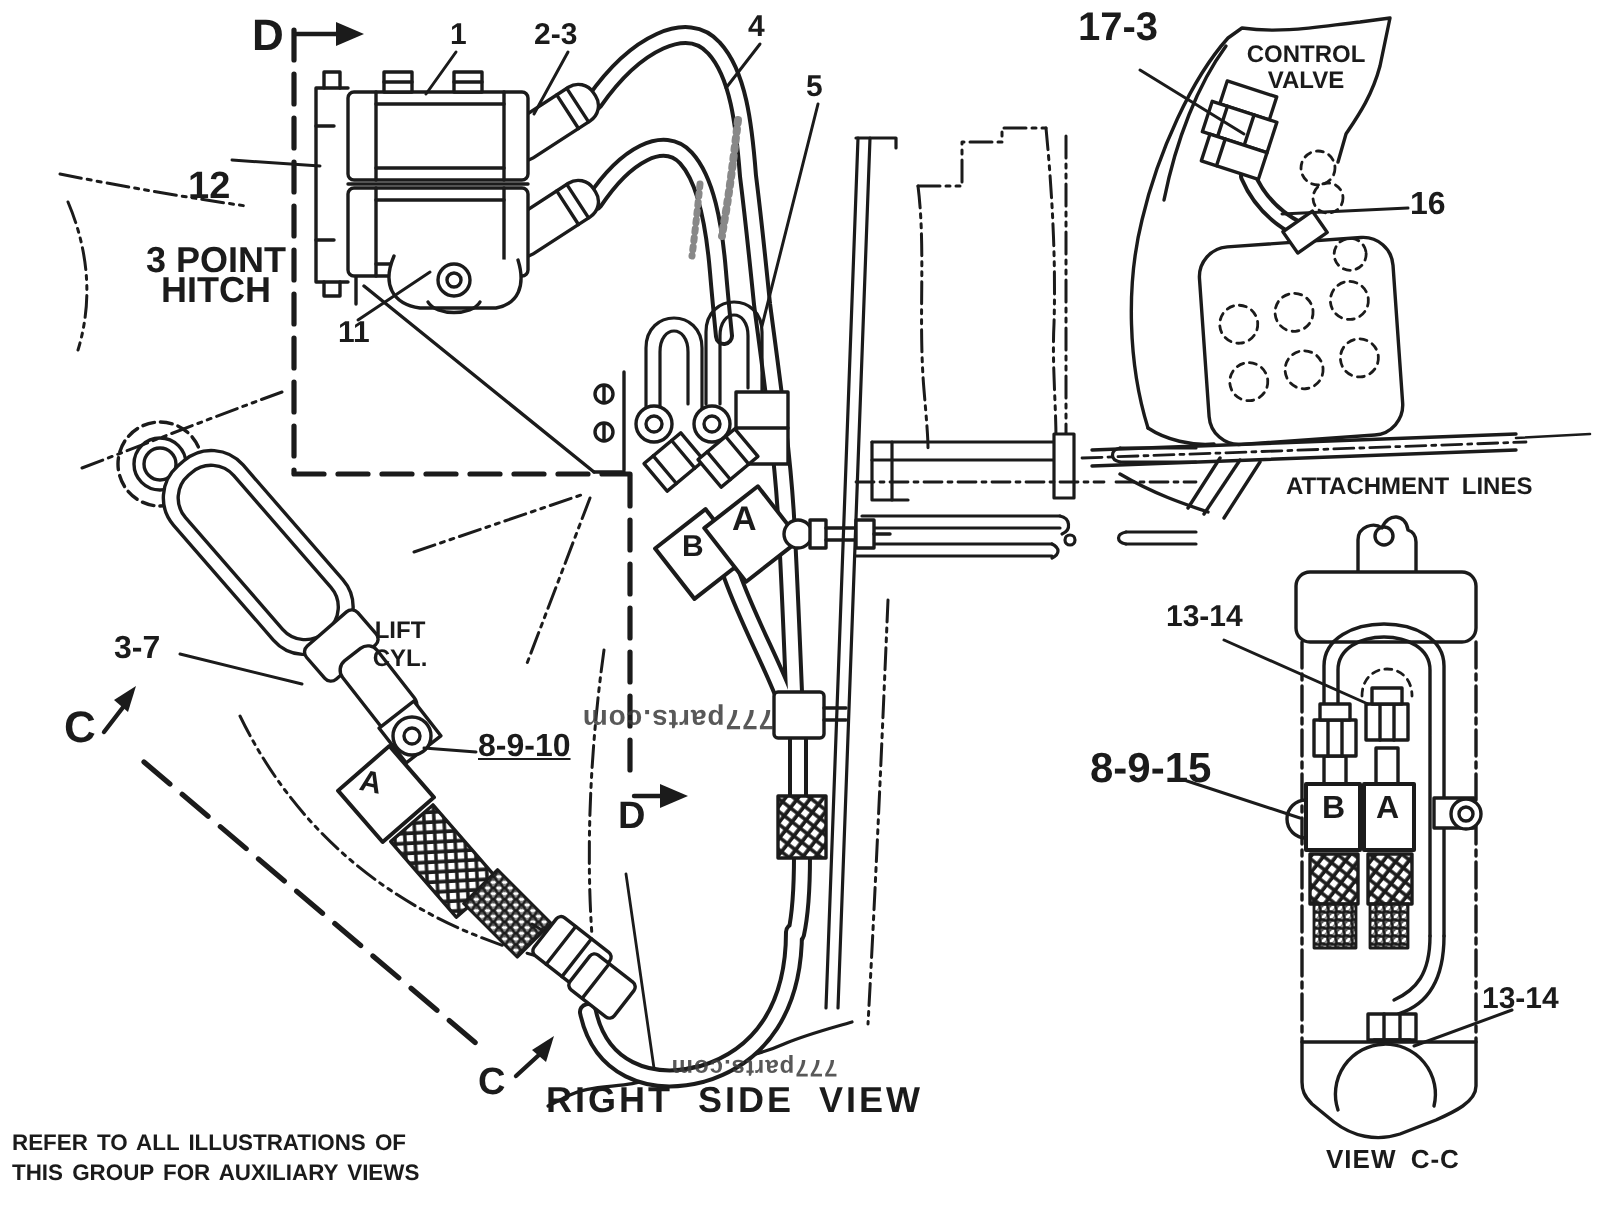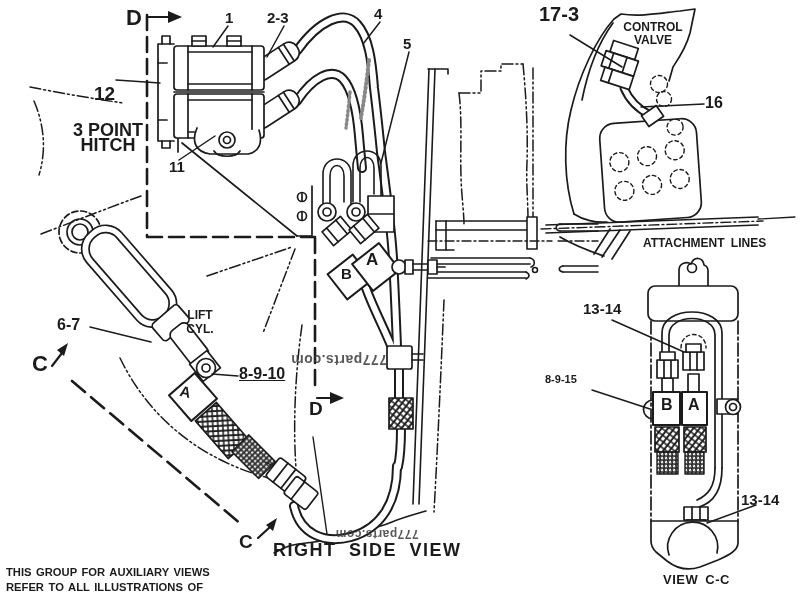--- a/index.html
+++ b/index.html
@@ -365,26 +365,26 @@
 <div class="lbl" style="left:309px;top:399px;font-size:19px;">D</div>
 <div class="lbl" style="left:32px;top:353px;font-size:22px;">C</div>
 <div class="lbl" style="left:239px;top:532px;font-size:19px;">C</div>
 
 <div class="lbl" style="left:225px;top:10px;font-size:15px;">1</div>
 <div class="lbl" style="left:267px;top:10px;font-size:15px;">2-3</div>
 <div class="lbl" style="left:374px;top:6px;font-size:15px;">4</div>
 <div class="lbl" style="left:403px;top:36px;font-size:15px;">5</div>
 <div class="lbl" style="left:94px;top:72px;font-size:19px;margin-top:12px;">12</div>
 <div class="lbl" style="left:169px;top:159px;font-size:15px;">11</div>
-<div class="lbl" style="left:57px;top:317px;font-size:16px;">6-7</div>
+<div class="lbl" style="left:57px;top:317px;font-size:16px;">3-7</div>
 <div class="lbl" style="left:239px;top:366px;font-size:16px;text-decoration:underline;">8-9-10</div>
 <div class="lbl" style="left:539px;top:4px;font-size:20px;">17-3</div>
 <div class="lbl" style="left:705px;top:95px;font-size:16px;">16</div>
 <div class="lbl" style="left:583px;top:301px;font-size:15px;">13-14</div>
-<div class="lbl" style="left:545px;top:374px;font-size:11px;">8-9-15</div>
+<div class="lbl" style="left:545px;top:374px;font-size:21px;">8-9-15</div>
 <div class="lbl" style="left:741px;top:492px;font-size:15px;">13-14</div>
 
 <div class="lbl" style="left:341px;top:266px;font-size:15px;">B</div>
 <div class="lbl" style="left:366px;top:251px;font-size:17px;">A</div>
 <div class="lbl" style="left:180px;top:384px;font-size:15px;transform:rotate(12deg);">A</div>
 <div class="lbl" style="left:661px;top:397px;font-size:16px;">B</div>
 <div class="lbl" style="left:688px;top:397px;font-size:16px;">A</div>
 
 <div class="lbl ctr" style="left:68px;top:123px;width:80px;font-size:18px;line-height:15px;">
   <div>3 POINT</div>
@@ -396,20 +396,20 @@
 </div>
 <div class="lbl ctr" style="left:617px;top:21px;width:72px;font-size:12px;line-height:13px;">
   <div>CONTROL</div>
   <div>VALVE</div>
 </div>
 <div class="lbl" style="left:643px;top:237px;font-size:12px;word-spacing:3px;">ATTACHMENT LINES</div>
 
 <div class="cap" style="left:273px;top:540px;font-size:18px;letter-spacing:1.5px;word-spacing:6px;">RIGHT SIDE VIEW</div>
 <div class="cap" style="left:663px;top:572px;font-size:13px;letter-spacing:.5px;word-spacing:3px;">VIEW C-C</div>
 <div class="cap" style="left:6px;top:565px;font-size:11.2px;line-height:14.8px;word-spacing:1.5px;">
+  <div>REFER TO ALL ILLUSTRATIONS OF</div>
   <div>THIS GROUP FOR AUXILIARY VIEWS</div>
-  <div>REFER TO ALL ILLUSTRATIONS OF</div>
 </div>
 
 <div class="wm" style="left:286px;top:352px;width:106px;font-size:14px;">777parts.com</div>
 <div class="wm" style="left:331px;top:527px;width:92px;font-size:12px;">777parts.com</div>
 
 </div>
 
 </body></html>

